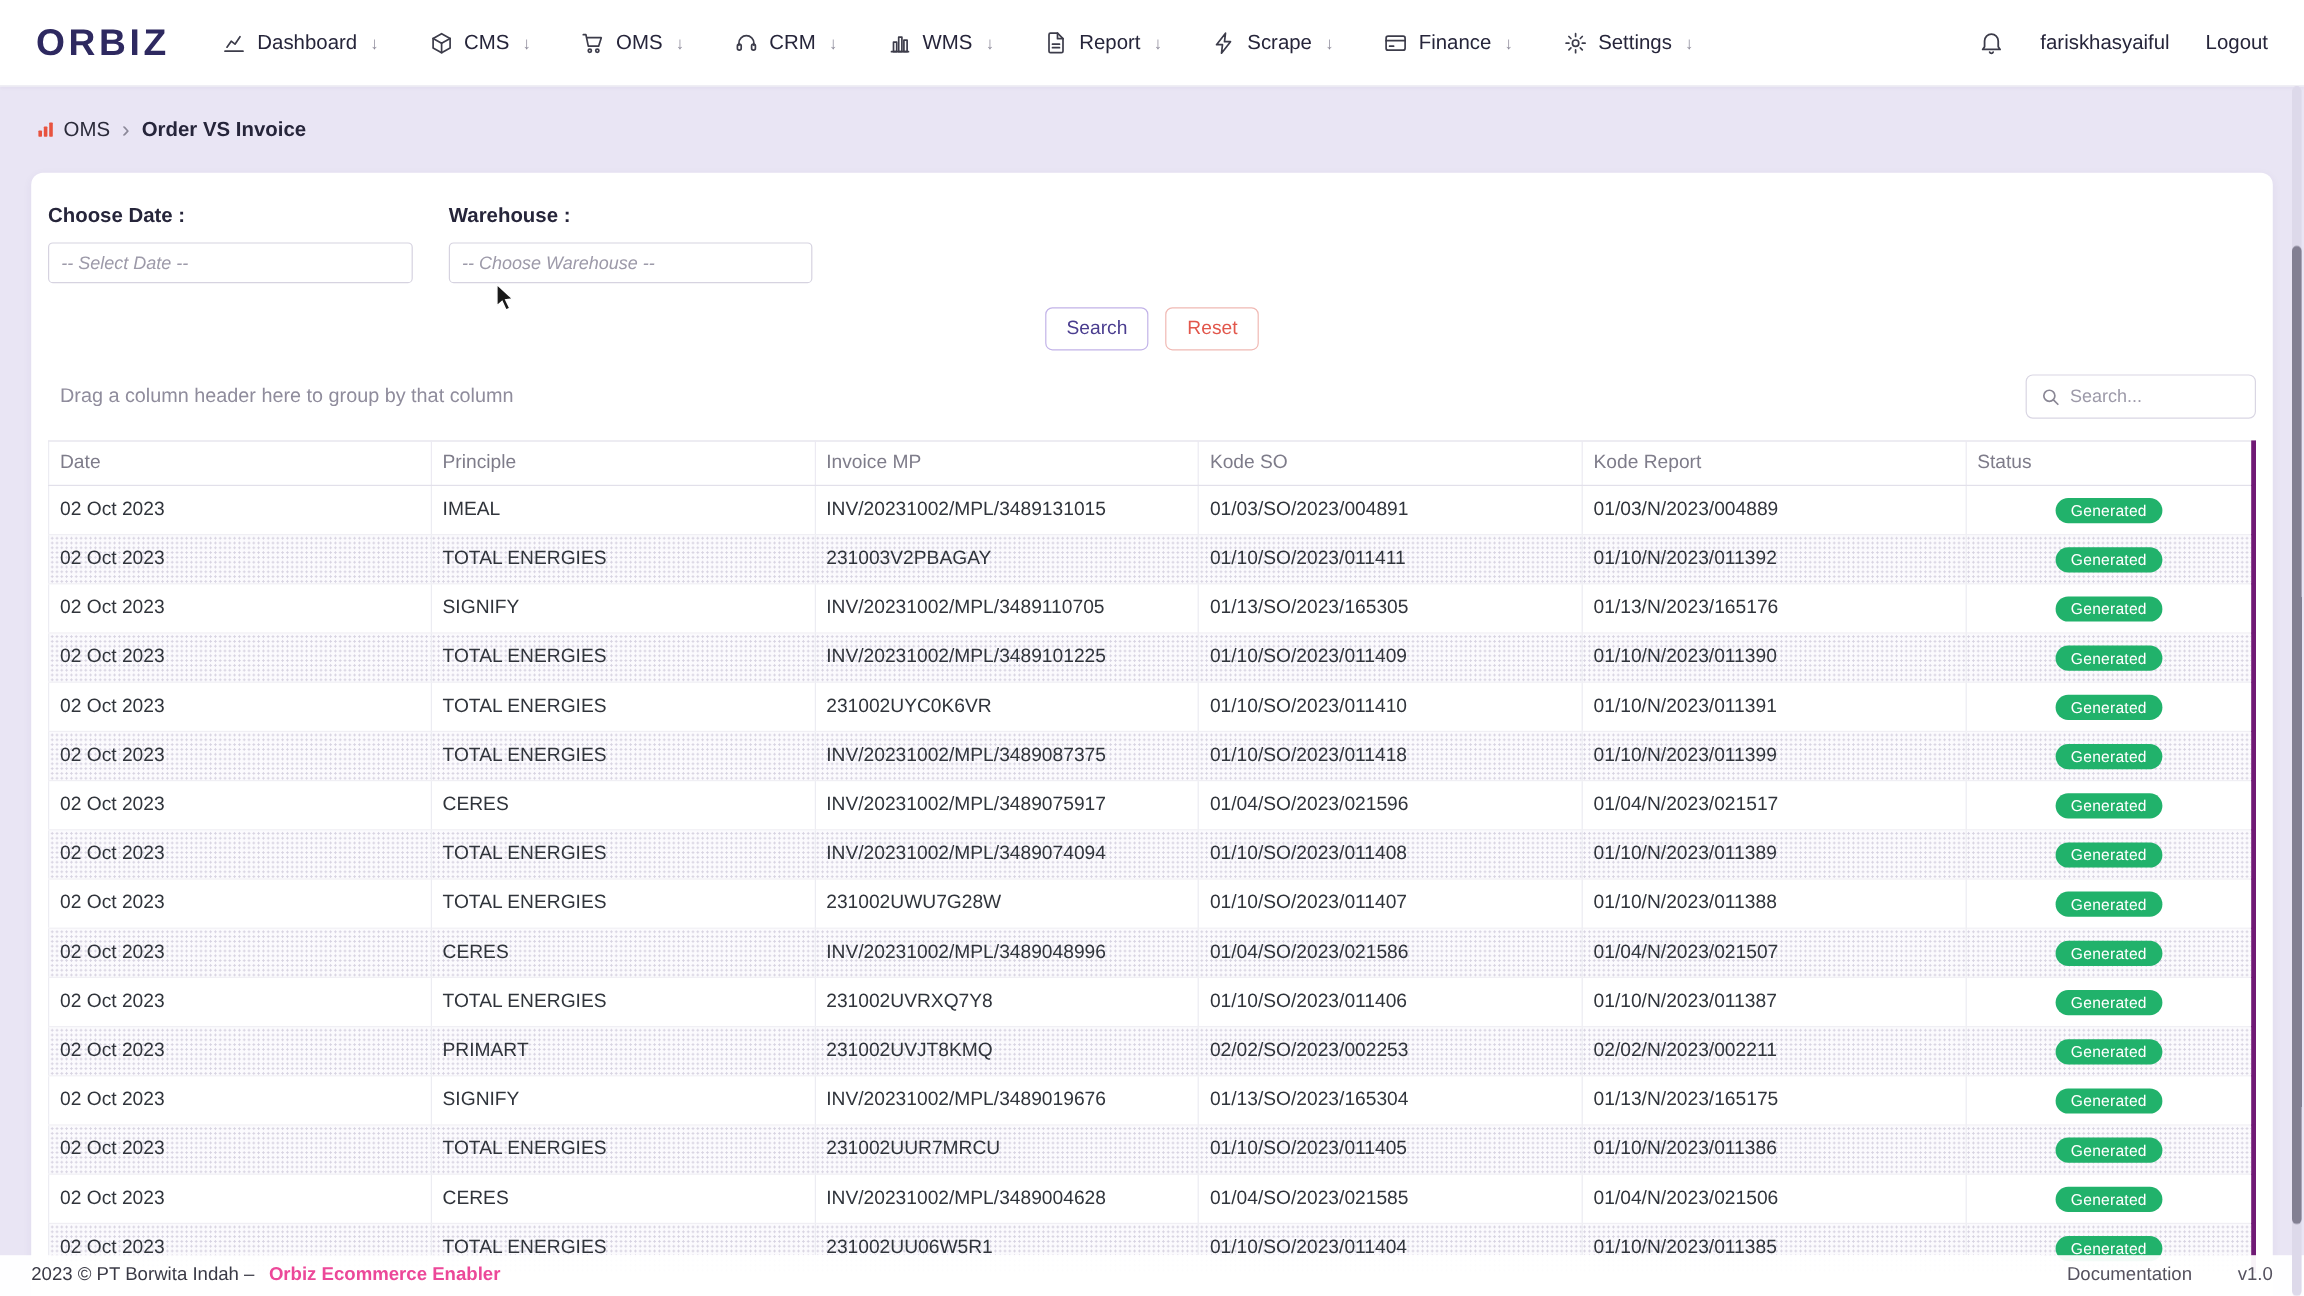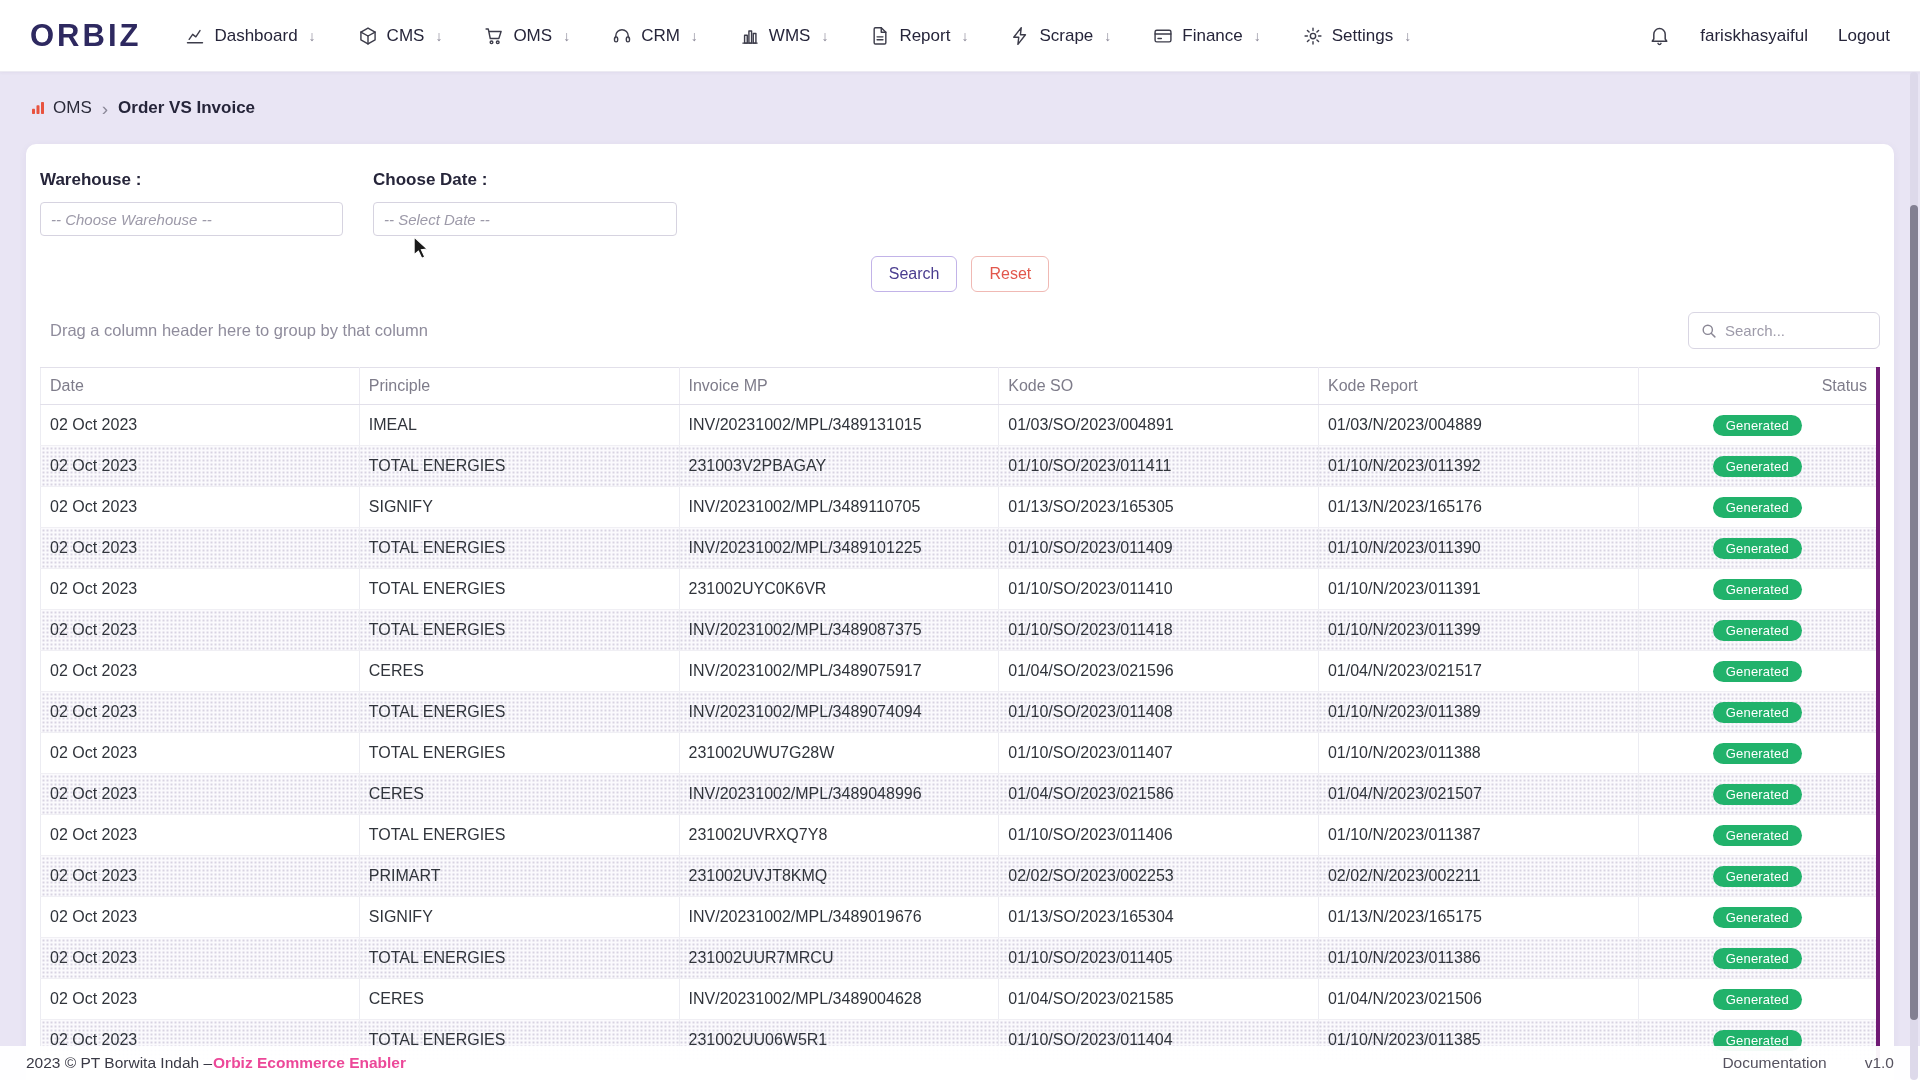--- a/index.html
+++ b/index.html
@@ -76,21 +76,21 @@
 
   
   table.grid { width:100%; border-collapse:collapse; table-layout:fixed; margin-top:18px;
                border-left:1px solid #ececf2; border-right:4px solid #701a75; }
   table.grid th {
     font-size:16px; font-weight:400; color:#7e7c8a; text-align:left;
     padding:8px 9px; height:37px;
     border-top:1px solid #e2e0ea; border-bottom:1px solid #e2e0ea; border-right:1px solid #eceaf2;
     background:#fff; overflow:hidden; white-space:nowrap;
   }
-  table.grid th:last-child { border-right:none; text-align:right; }
+  table.grid th:last-child { border-right:none; text-align:left; }
   table.grid td {
     font-size:16px; color:#30343b; padding:0 9px; height:41px;
     border-right:1px solid #ececf2; border-bottom:1px solid #f0eff4;
     overflow:hidden; white-space:nowrap;
   }
   table.grid td:last-child { border-right:none; text-align:center; }
   tr.alt td {
     background-color:#fbfafd;
     background-image:radial-gradient(#d8d4e2 0.9px, transparent 0.9px);
     background-size:4px 4px;
@@ -99,21 +99,21 @@
     display:inline-block; background:#21b26b; color:#fff; font-size:13px;
     padding:3px 13px; border-radius:11px; font-weight:500; letter-spacing:0.2px;
   }
 
   
   .footer {
     position:fixed; left:0; right:0; bottom:0; height:34px; z-index:10;
     background:rgba(255,255,255,0.95); display:flex; align-items:center;
     justify-content:space-between; padding:0 26px; font-size:15.5px; color:#3a3a46;
   }
-  .footer-left { display:flex; align-items:center; gap:1px; }
+  .footer-left { display:flex; align-items:center; gap:12px; }
   .brand-link { color:#ec4899; font-weight:700; cursor:pointer; }
   .footer-right { display:flex; align-items:center; gap:38px; color:#55525f; }
   .doc-link { cursor:pointer; }
 
   
   .scroll-track { position:fixed; right:2px; top:72px; bottom:0; width:8px; background:#ddd9ea; border-radius:4px; z-index:20; }
   .scroll-thumb { position:fixed; right:2px; top:205px; width:8px; height:815px; background:#827f92; border-radius:4px; z-index:21; }
   .mouse-cursor { position:absolute; left:410px; top:235px; z-index:30; pointer-events:none; }
 </style>
 </head>
@@ -243,26 +243,26 @@
     <span>OMS</span>
   </span>
   <span class="crumb-sep"></span>
   <span class="crumb-current">Order VS Invoice</span>
 </div>
 
 <main class="card">
 
   <div class="filters">
     <div class="filter-group">
+      <label class="filter-label">Choose Date :</label>
+      <input class="filter-input w-date" placeholder="-- Select Date --" style="">
+    </div>
+    <div class="filter-group">
       <label class="filter-label">Warehouse :</label>
       <input class="filter-input w-warehouse" placeholder="-- Choose Warehouse --" style="">
-    </div>
-    <div class="filter-group">
-      <label class="filter-label">Choose Date :</label>
-      <input class="filter-input w-date" placeholder="-- Select Date --" style="">
     </div>
   </div>
 
   <div class="filter-actions">
     <button class="btn btn-search">Search</button>
     <button class="btn btn-reset">Reset</button>
   </div>
 
   <div class="grid-toolbar">
     <div class="group-hint">Drag a column header here to group by that column</div>

